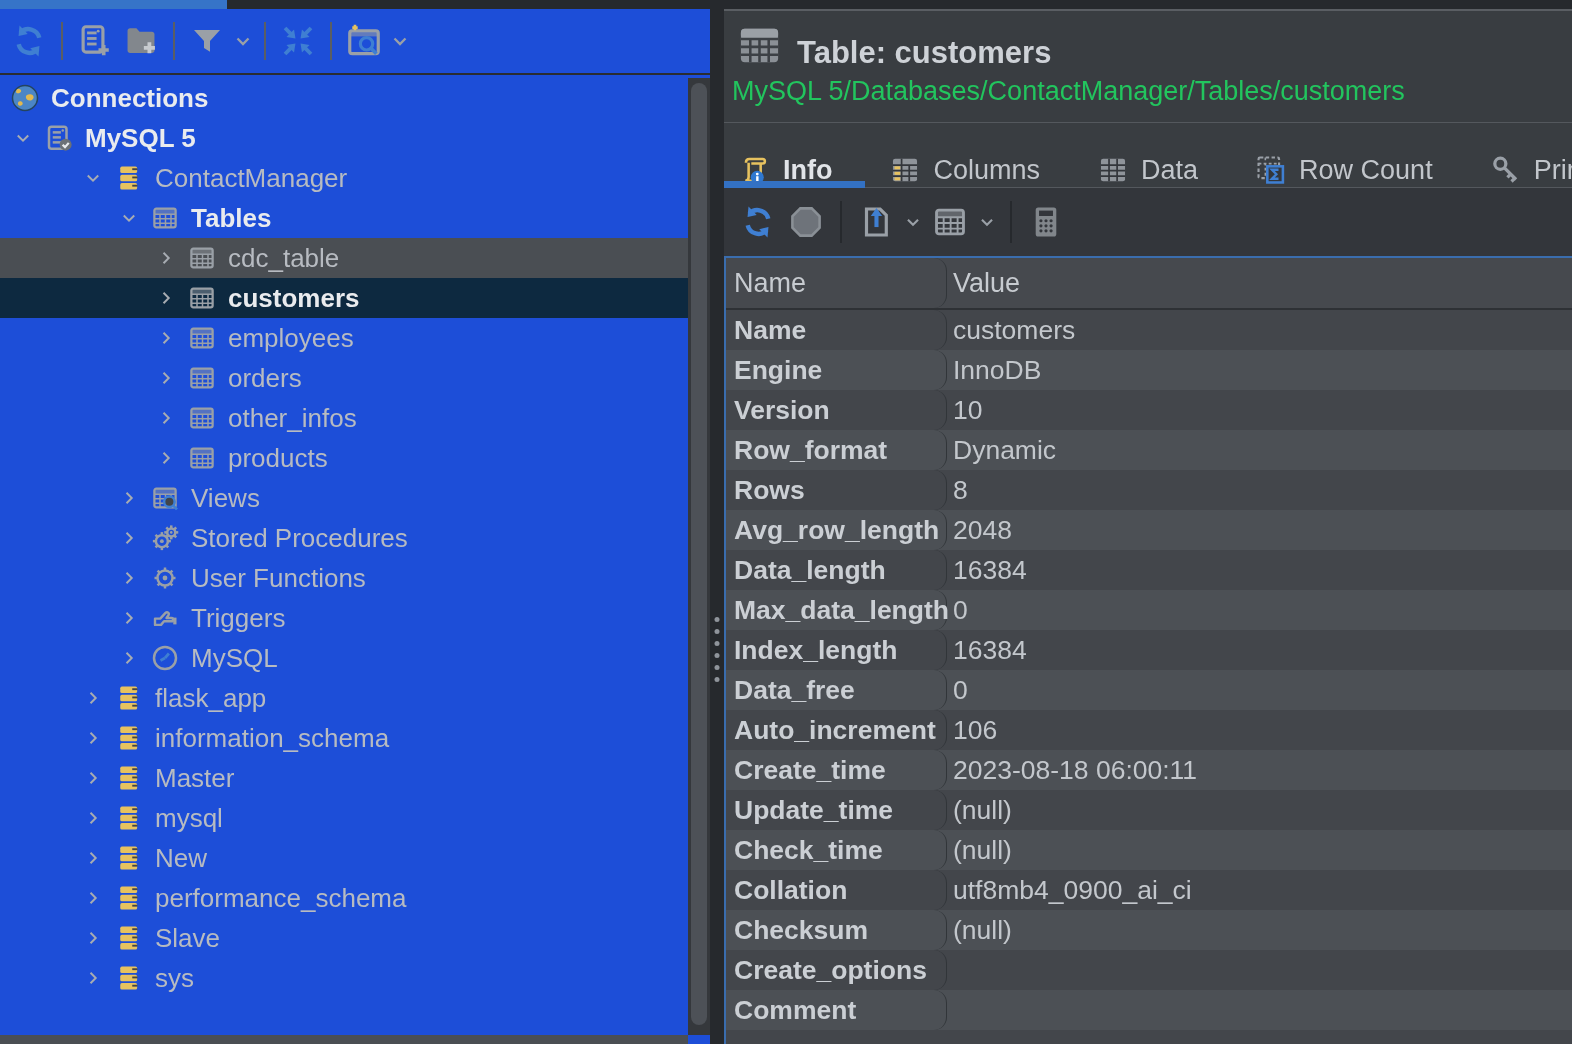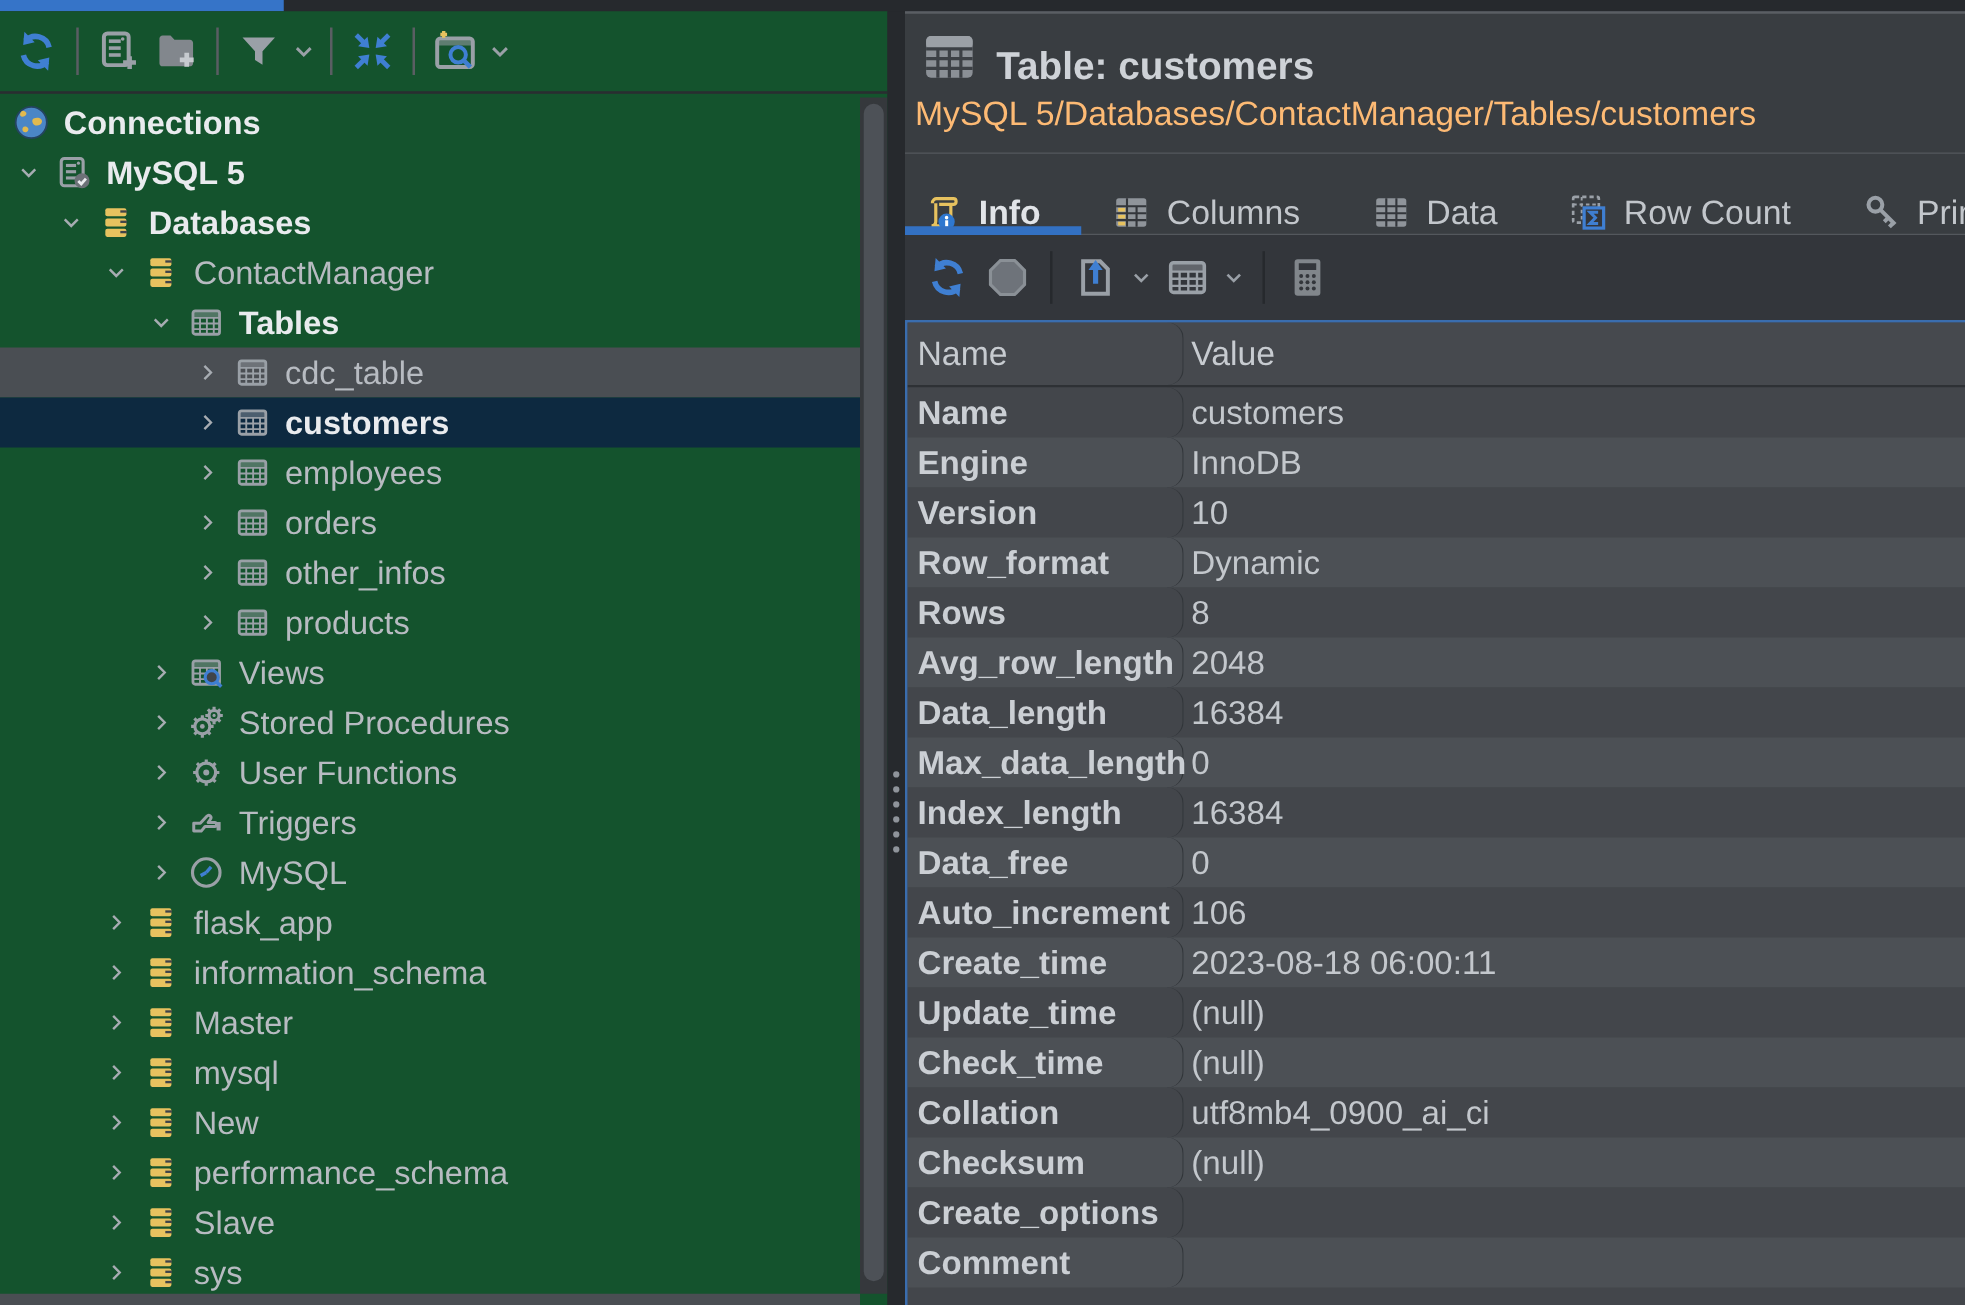--- a/index.html
+++ b/index.html
@@ -4,21 +4,21 @@
 <style>
   html,body{margin:0;padding:0;}
   body{position:relative;width:1572px;height:1044px;overflow:hidden;background:#26292d;
        font-family:"Liberation Sans",sans-serif;-webkit-font-smoothing:antialiased;}
   svg{display:block;width:100%;height:100%;}
 
   
   #top-indicator{position:absolute;left:0;top:0;width:227px;height:9px;background:#3674c8;}
 
   
-  #left-panel{position:absolute;left:0;top:9px;width:710px;height:1035px;background:#14532d;overflow:hidden;}
+  #left-panel{position:absolute;left:0;top:9px;width:710px;height:1035px;background:#1d4ed8;overflow:hidden;}
   #lp-toolbar{height:66px;border-bottom:2px solid #2a2d31;display:flex;align-items:center;padding-left:6px;box-sizing:border-box;}
   .tbtn{width:38px;height:38px;margin:0 4px;flex:none;}
   .tb-sep{width:2px;height:38px;background:#5a5e63;margin:0 9px;flex:none;}
   .tb-chev{width:24px;height:24px;margin-left:1px;flex:none;}
 
   #tree{position:absolute;top:69px;left:0;width:688px;}
   .trow{height:40px;display:flex;align-items:center;font-size:26px;color:#b7bbc1;cursor:default;}
   .trow.bold{font-weight:bold;color:#e9ebee;}
   .trow.hover{background:#4a4e53;}
   .trow.selected{background:#0d2940;}
@@ -35,21 +35,21 @@
   #splitter{position:absolute;left:710px;top:9px;width:14px;height:1035px;background:#26292d;}
   #grip{position:absolute;left:50%;transform:translateX(-50%);top:608px;display:flex;flex-direction:column;gap:7px;}
   #grip i{width:5px;height:5px;border-radius:50%;background:#8f949b;display:block;}
 
   
   #right-panel{position:absolute;left:724px;top:9px;width:848px;height:1035px;background:#393d41;
                border-top:2px solid #5a5e63;box-sizing:border-box;overflow:hidden;}
   #rp-header{position:relative;height:111px;border-bottom:1px solid #54585d;}
   #rp-title-icon{position:absolute;left:12px;top:11px;width:47px;height:47px;}
   #rp-title{position:absolute;left:73px;top:13px;font-size:31px;font-weight:bold;color:#ced2d7;white-space:nowrap;margin-top:11px;}
-  #rp-breadcrumb{position:absolute;left:8px;top:65px;font-size:27px;color:#fdba74;white-space:nowrap;cursor:pointer;}
+  #rp-breadcrumb{position:absolute;left:8px;top:65px;font-size:27px;color:#22c55e;white-space:nowrap;cursor:pointer;}
 
   #rp-tabs{position:relative;height:64px;border-bottom:1px solid #54585d;display:flex;align-items:flex-end;padding-left:14px;}
   .tab{display:flex;align-items:center;margin-right:56px;flex:none;}
   .tab .ticon{width:34px;height:34px;margin-right:11px;flex:none;}
   .tab .tablbl{font-size:27px;color:#c2c6cb;white-space:nowrap;}
   .tab.active .tablbl{font-weight:bold;color:#e1e4e8;}
   #tab-underline{position:absolute;left:0;bottom:-1px;width:141px;height:7px;background:#3371c3;}
 
   #rp-toolbar{height:68px;background:#33363b;display:flex;align-items:center;padding-left:10px;}
   .rbtn{width:38px;height:38px;margin:0 5px;flex:none;}
@@ -183,43 +183,20 @@
             <rect x="4" y="3" width="14" height="17.5" rx="2" fill="none" stroke="#9aa0a7" stroke-width="2"></rect>
             <circle cx="15" cy="6" r="1" fill="#9aa0a7"></circle>
             <rect x="7" y="6.5" width="6.5" height="2" fill="#9aa0a7"></rect>
             <rect x="7" y="10.5" width="6.5" height="2" fill="#9aa0a7"></rect>
             <rect x="7" y="14.5" width="6.5" height="2" fill="#9aa0a7"></rect>
             <circle cx="17.3" cy="17.3" r="4.8" fill="#6c7177"></circle>
             <path d="M14.9 17.4l1.9 1.9 3-3.4" stroke="#e9ebee" stroke-width="1.8" fill="none"></path>
           </svg>
         </span>
         <span class="tlbl">MySQL 5</span>
-      </div>
-      <div class="trow bold">
-        <span class="indent" style="width: 46px;"></span>
-        <span class="chev">
-          <svg viewBox="0 0 24 24" xmlns="http://www.w3.org/2000/svg">
-            <polyline points="6.3,9.3 12,15 17.7,9.3" fill="none" stroke="#a7acb2" stroke-width="2.1"></polyline>
-          </svg>
-        </span>
-        <span class="nicon">
-          <svg viewBox="0 0 24 24" xmlns="http://www.w3.org/2000/svg">
-            <g fill="#e7c25f">
-              <rect x="5" y="2.8" width="13.5" height="5.2" rx="1.3"></rect>
-              <rect x="5" y="9.4" width="13.5" height="5.2" rx="1.3"></rect>
-              <rect x="5" y="16" width="13.5" height="5.2" rx="1.3"></rect>
-            </g>
-            <g fill="#404449">
-              <rect x="14.6" y="4.2" width="4.2" height="1.5"></rect>
-              <rect x="14.6" y="10.8" width="4.2" height="1.5"></rect>
-              <rect x="14.6" y="17.4" width="4.2" height="1.5"></rect>
-            </g>
-          </svg>
-        </span>
-        <span class="tlbl">Databases</span>
       </div>
       <div class="trow">
         <span class="indent" style="width: 82px;"></span>
         <span class="chev">
           <svg viewBox="0 0 24 24" xmlns="http://www.w3.org/2000/svg">
             <polyline points="6.3,9.3 12,15 17.7,9.3" fill="none" stroke="#a7acb2" stroke-width="2.1"></polyline>
           </svg>
         </span>
         <span class="nicon">
           <svg viewBox="0 0 24 24" xmlns="http://www.w3.org/2000/svg">

